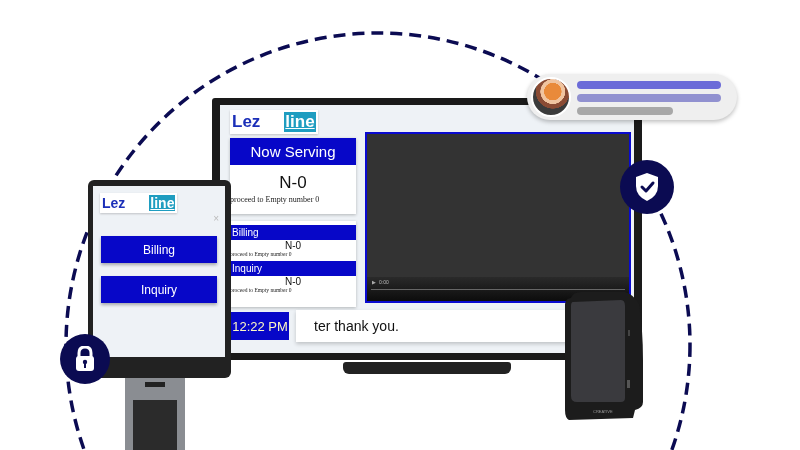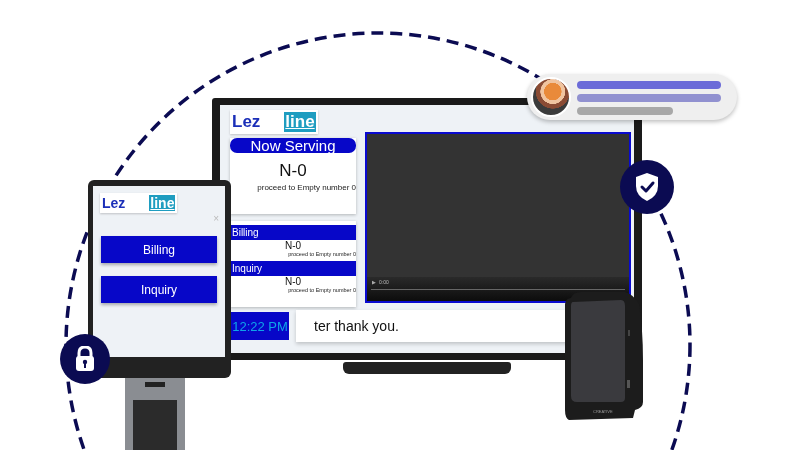--- a/index.html
+++ b/index.html
@@ -8,24 +8,24 @@
   
   .tv{position:absolute;left:212px;top:98px;width:430px;height:262px;background:#1a1a1a;border-radius:3px;}
   .tv-screen{position:absolute;left:8px;top:7px;width:414px;height:248px;background:#eef2f6;}
   .tv-stand{position:absolute;left:343px;top:362px;width:168px;height:12px;background:#222;border-radius:3px 3px 6px 6px;}
   .logo{position:absolute;display:flex;align-items:center;font-weight:bold;background:#fff;box-shadow:0 1px 2px rgba(0,0,0,.2);gap:24px;}
   .logo .a{color:#1b2fb8;}
   .logo .b{color:#fff;background:#1f9dc0;text-decoration:underline;padding:0 1px;}
   .panel{position:absolute;background:#fff;box-shadow:0 1px 3px rgba(0,0,0,.25);}
   .bluehdr{background:#0707c8;color:#fff;}
   .num{text-align:center;color:#111;}
-  .sub{text-align:right;color:#222;}
+  .sub{text-align:left;color:#222;font-family:Liberation Serif, serif;}
   .video{position:absolute;left:145px;top:27px;width:262px;height:167px;background:#333;border:2px solid #0a0ad0;}
   .vbar{position:absolute;left:0;right:0;bottom:0;height:24px;background:linear-gradient(#2a2a2a,#0c0c0c);}
-  .time{position:absolute;left:11px;top:207px;width:58px;height:28px;background:#0707c8;color:#0ea5e9;font-size:13px;display:flex;align-items:center;justify-content:center;}
+  .time{position:absolute;left:11px;top:207px;width:58px;height:28px;background:#0707c8;color:#fef9c3;font-size:13px;display:flex;align-items:center;justify-content:center;}
   .ticker{position:absolute;left:76px;top:205px;width:338px;height:32px;background:#fff;box-shadow:0 2px 4px rgba(0,0,0,.2);font-size:14px;color:#111;display:flex;align-items:center;padding-left:18px;box-sizing:border-box;}
   
   .kiosk{position:absolute;left:88px;top:180px;width:143px;height:198px;background:#222;border-radius:6px;}
   .kiosk-screen{position:absolute;left:5px;top:6px;width:132px;height:171px;background:#eef2f6;}
   .kbtn{position:absolute;left:8px;width:116px;height:27px;background:#0707c8;color:#fff;font-size:12px;display:flex;align-items:center;justify-content:center;box-shadow:0 2px 3px rgba(0,0,0,.3);}
   .printer{position:absolute;left:125px;top:378px;width:60px;height:72px;background:#8a8d92;}
   .printer-slot{position:absolute;left:20px;top:4px;width:20px;height:5px;background:#222;}
   .printer-box{position:absolute;left:8px;top:22px;width:44px;height:50px;background:#2b2b2b;}
   
   .speaker{position:absolute;left:563px;top:290px;width:82px;height:132px;}
@@ -44,21 +44,21 @@
 </svg>
 
 <div class="tv">
   <div class="tv-screen">
     <div class="logo" style="left:10px;top:5px;height:24px;font-size:17px;padding:0 2px;">
       <span class="a">Lez</span>
         <span class="b">line</span>
     </div>
 
     <div class="panel" style="left:10px;top:33px;width:126px;height:76px;">
-      <div class="bluehdr" style="height:15px;font-size:15px;display:flex;align-items:center;justify-content:center;border-radius:7px;">Now Serving</div>
+      <div class="bluehdr" style="height:27px;font-size:15px;display:flex;align-items:center;justify-content:center;">Now Serving</div>
       <div class="num" style="font-size:17px;margin-top:8px;">N-0</div>
       <div class="sub" style="font-size:8px;margin-top:2px;">proceed to Empty number 0</div>
     </div>
 
     <div class="panel" style="left:10px;top:116px;width:126px;height:86px;">
       <div style="margin-top:4px;">
         <div class="bluehdr" style="height:15px;font-size:10px;padding-left:2px;display:flex;align-items:center;">Billing</div>
         <div class="num" style="font-size:10px;">N-0</div>
         <div class="sub" style="font-size:5.5px;">proceed to Empty number 0</div>
       </div>

